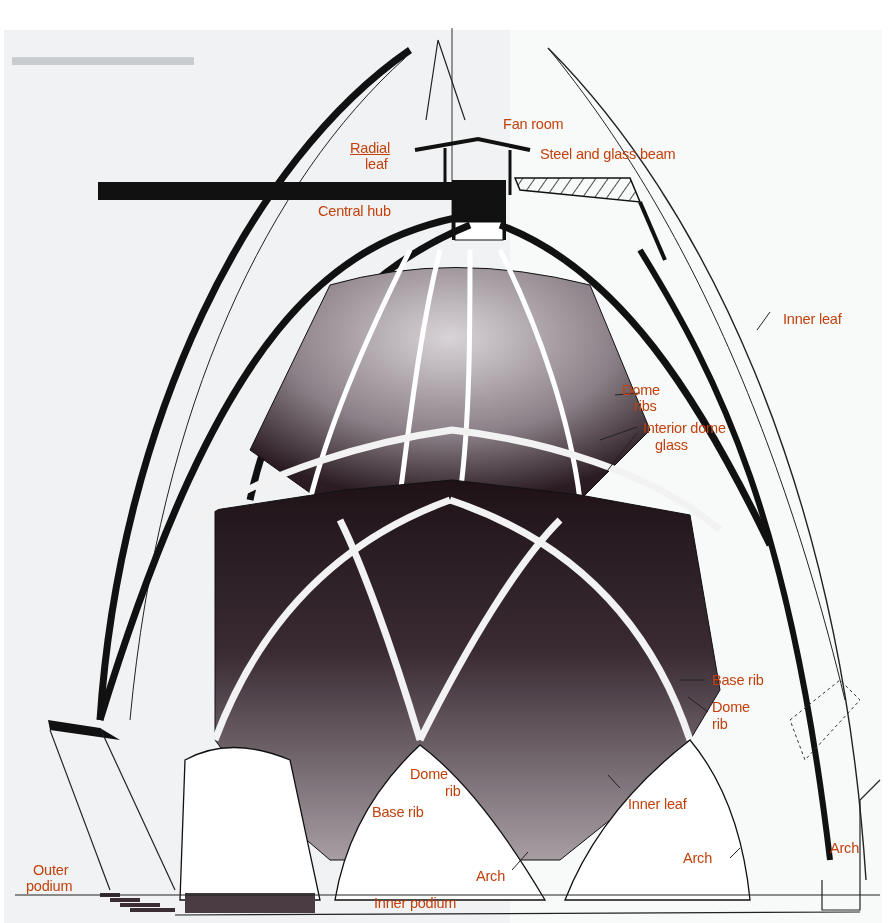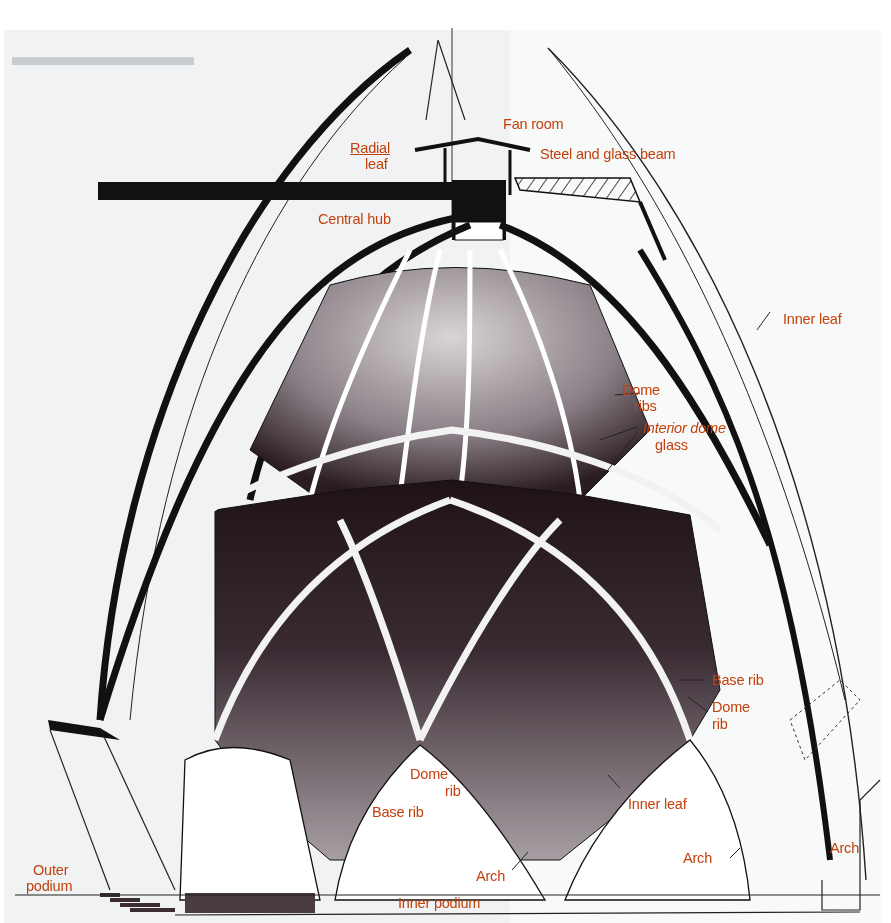--- a/index.html
+++ b/index.html
@@ -110,32 +110,32 @@
       <line x1="512" y1="870" x2="528" y2="852"></line>
       <line x1="730" y1="858" x2="740" y2="848"></line>
       <line x1="620" y1="788" x2="608" y2="775"></line>
     </g>
   </svg>
 
   <div class="lbl" style="left:503px;top:116px;">Fan room</div>
   <div class="lbl" style="left:350px;top:140px;text-decoration:underline;">Radial</div>
   <div class="lbl" style="left:365px;top:156px;">leaf</div>
   <div class="lbl" style="left:540px;top:146px;">Steel and glass beam</div>
-  <div class="lbl" style="left:318px;top:203px;margin-top:8px;">Central hub</div>
+  <div class="lbl" style="left:318px;top:203px;">Central hub</div>
   <div class="lbl" style="left:783px;top:311px;">Inner leaf</div>
   <div class="lbl" style="left:622px;top:382px;">Dome</div>
   <div class="lbl" style="left:634px;top:398px;">ribs</div>
-  <div class="lbl" style="left:643px;top:420px;font-style:italic;">Interior dome</div>
+  <div class="lbl" style="left:643px;top:420px;">Interior dome</div>
   <div class="lbl" style="left:655px;top:437px;">glass</div>
   <div class="lbl" style="left:712px;top:672px;">Base rib</div>
   <div class="lbl" style="left:712px;top:699px;">Dome</div>
   <div class="lbl" style="left:712px;top:716px;">rib</div>
   <div class="lbl" style="left:410px;top:766px;">Dome</div>
   <div class="lbl" style="left:445px;top:783px;">rib</div>
   <div class="lbl" style="left:372px;top:804px;">Base rib</div>
   <div class="lbl" style="left:628px;top:796px;">Inner leaf</div>
   <div class="lbl" style="left:476px;top:868px;">Arch</div>
   <div class="lbl" style="left:683px;top:850px;">Arch</div>
   <div class="lbl" style="left:830px;top:840px;">Arch</div>
   <div class="lbl" style="left:33px;top:862px;text-align:right;">Outer</div>
   <div class="lbl" style="left:26px;top:878px;">podium</div>
-  <div class="lbl" style="left:374px;top:895px;margin-left:24px;">Inner podium</div>
+  <div class="lbl" style="left:374px;top:895px;">Inner podium</div>
 </div>
 
 </body></html>

